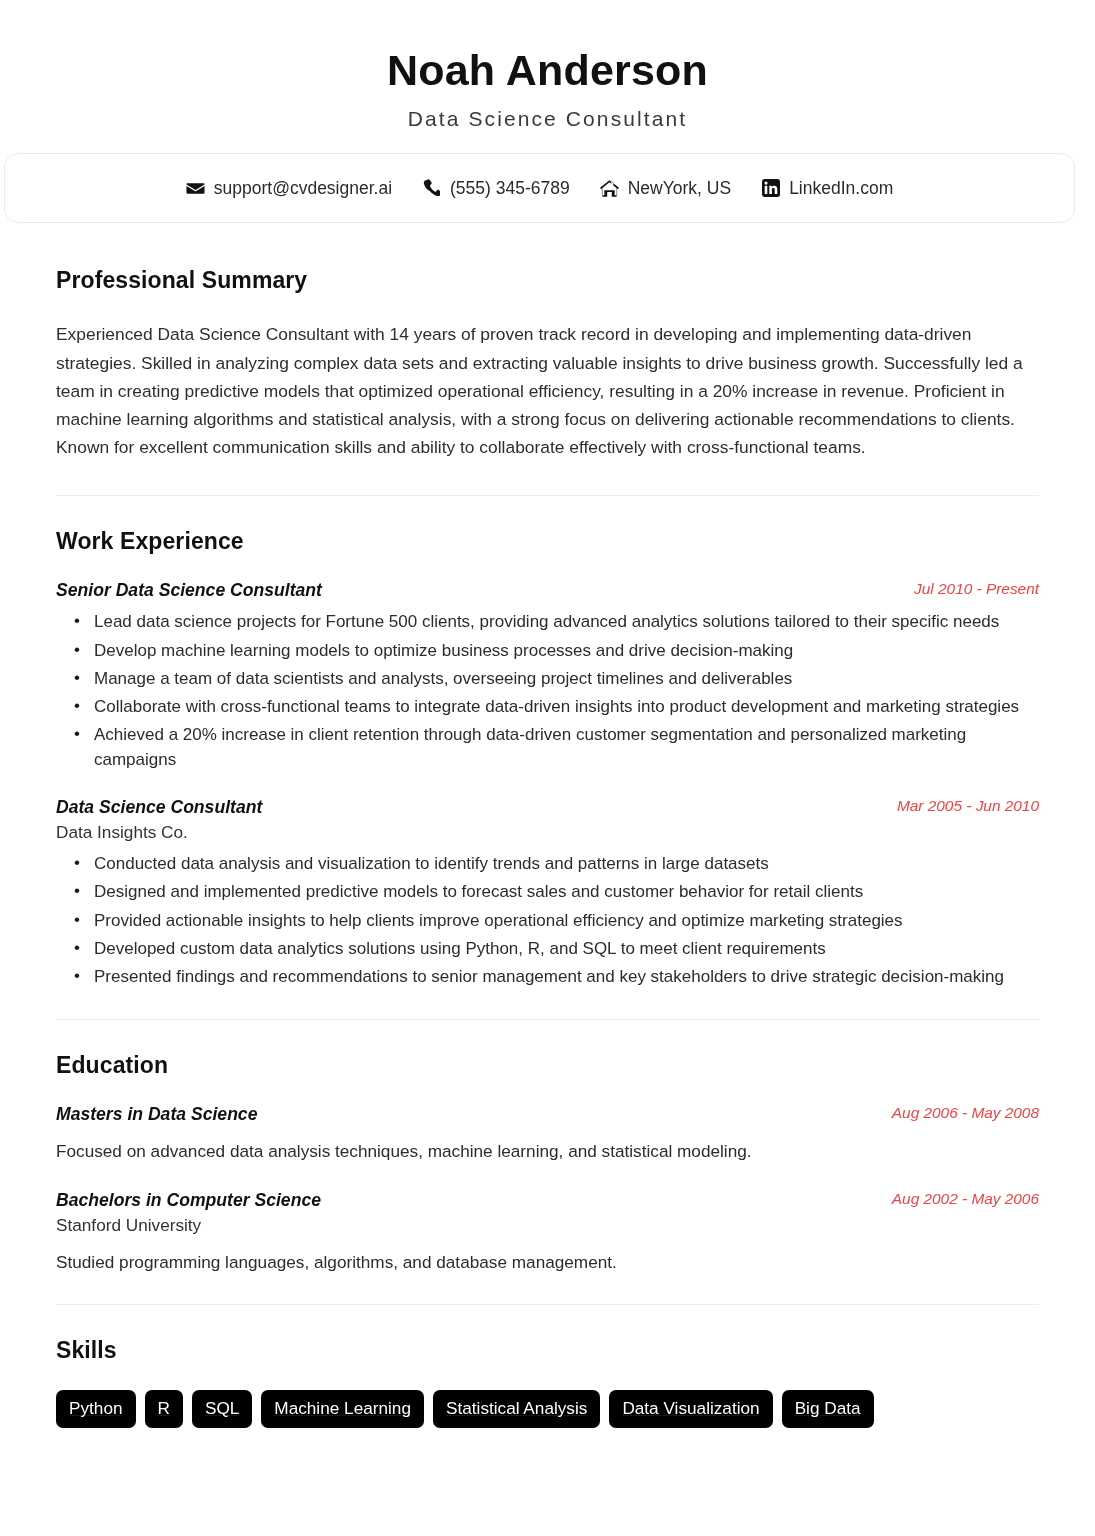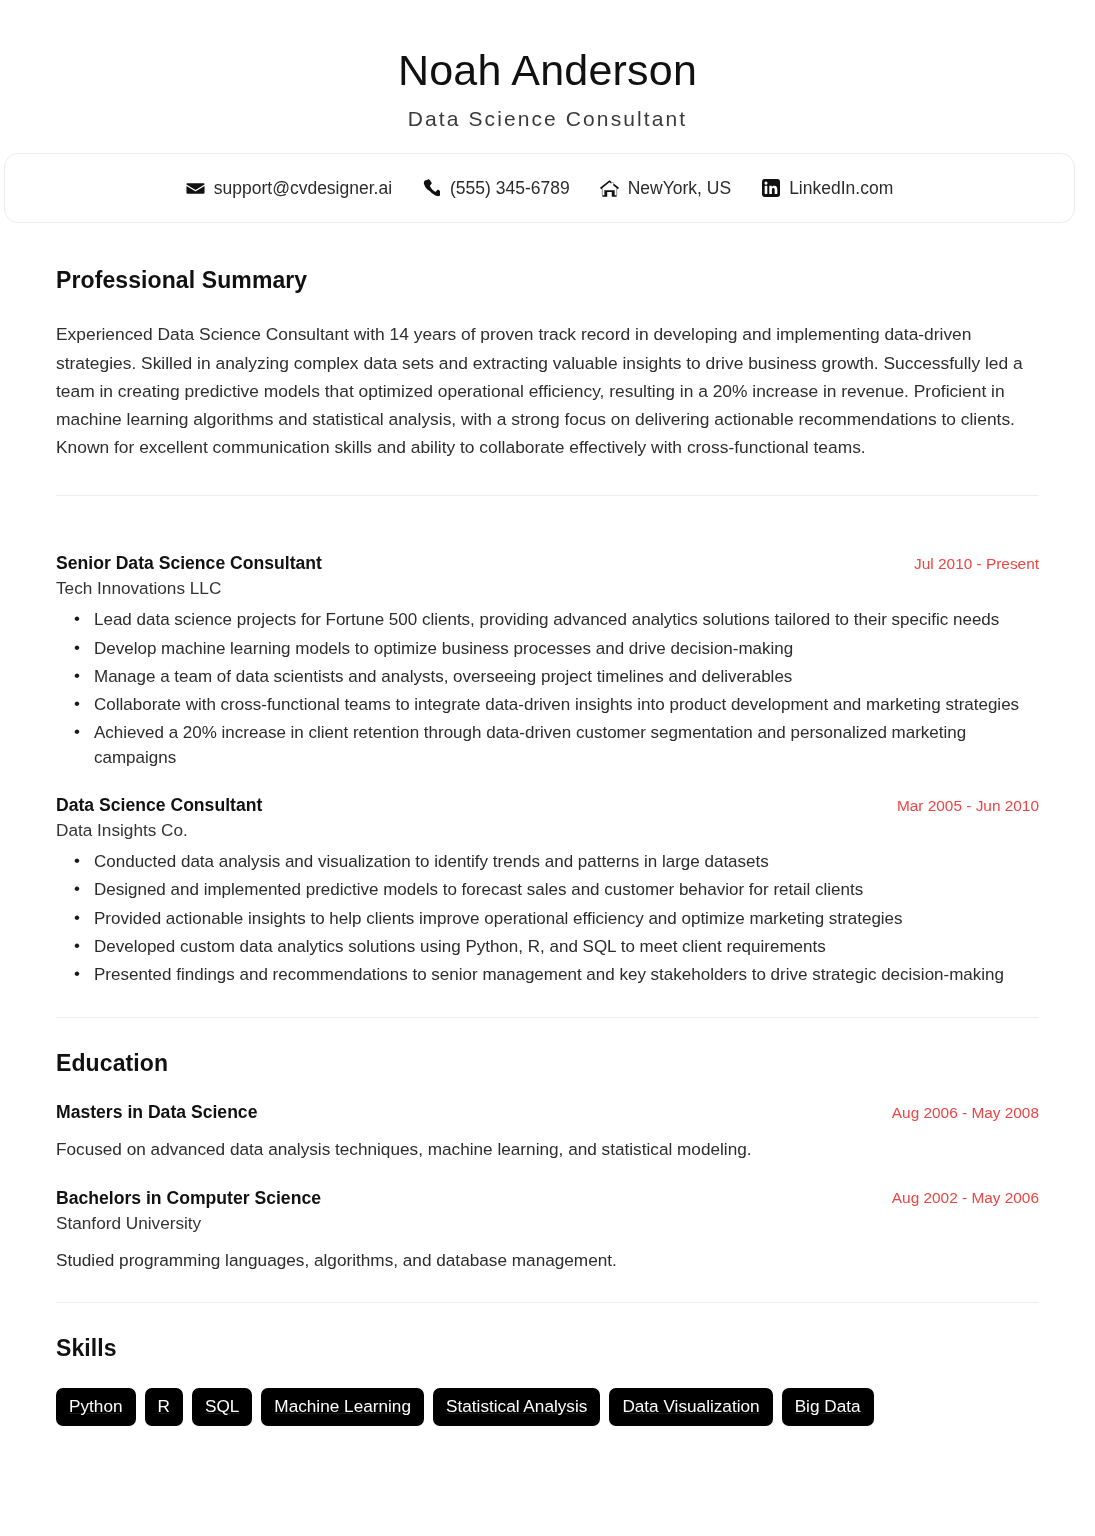--- a/index.html
+++ b/index.html
@@ -10,21 +10,21 @@
     font-family: "Liberation Sans", sans-serif;
     color: #1a1a1a;
     overflow: hidden;
   }
   .page { width: 1095px; height: 1536px; position: relative; padding: 0; }
 
   
   .header { padding: 46px 56px 0 56px; text-align: center; }
   .name {
     font-size: 43px;
-    font-weight: normal;
+    font-weight: bold;
     letter-spacing: 0.2px;
     color: #111111;
     line-height: 1.15;
   }
   .job-title {
     font-size: 21px;
     font-weight: 400;
     color: #3a3a3a;
     letter-spacing: 2.1px;
     margin-top: 12px;
@@ -84,23 +84,24 @@
     text-align: left;
   }
 
   .work-sec { padding-top: 32px; padding-bottom: 30px; }
   .edu-sec  { padding-top: 32px; padding-bottom: 28px; }
   .skills-sec { padding-top: 32px; }
 
   .entry { margin-top: 25px; }
   .entry-head {
     display: flex;
-    align-items: center;
+    align-items: flex-start;
     justify-content: space-between;
     gap: 14px;
+    font-style: italic;
   }
   .entry-title {
     font-size: 17.6px;
     font-weight: bold;
     color: #111111;
   }
   .entry-date {
     font-size: 15.4px;
     color: #ef4444;
     white-space: nowrap;
@@ -211,27 +212,27 @@
     </div>
   </div>
 
   <div class="section summary-sec">
     <div class="section-title">Professional Summary</div>
     <p class="summary-text">Experienced Data Science Consultant with 14 years of proven track record in developing and implementing data-driven strategies. Skilled in analyzing complex data sets and extracting valuable insights to drive business growth. Successfully led a team in creating predictive models that optimized operational efficiency, resulting in a 20% increase in revenue. Proficient in machine learning algorithms and statistical analysis, with a strong focus on delivering actionable recommendations to clients. Known for excellent communication skills and ability to collaborate effectively with cross-functional teams.</p>
   </div>
   <div class="divider"></div>
 
   <div class="section work-sec">
+    <div class="section-title">Work Experience</div>
 
     <div class="entry">
       <div class="entry-head">
         <div class="entry-title">Senior Data Science Consultant</div>
         <div class="entry-date">Jul 2010 - Present</div>
       </div>
-      <div class="entry-org">Tech Innovations LLC</div>
       <ul class="bullets">
         <li>Lead data science projects for Fortune 500 clients, providing advanced analytics solutions tailored to their specific needs</li>
         <li>Develop machine learning models to optimize business processes and drive decision-making</li>
         <li>Manage a team of data scientists and analysts, overseeing project timelines and deliverables</li>
         <li>Collaborate with cross-functional teams to integrate data-driven insights into product development and marketing strategies</li>
         <li>Achieved a 20% increase in client retention through data-driven customer segmentation and personalized marketing campaigns</li>
       </ul>
     </div>
 
     <div class="entry">

